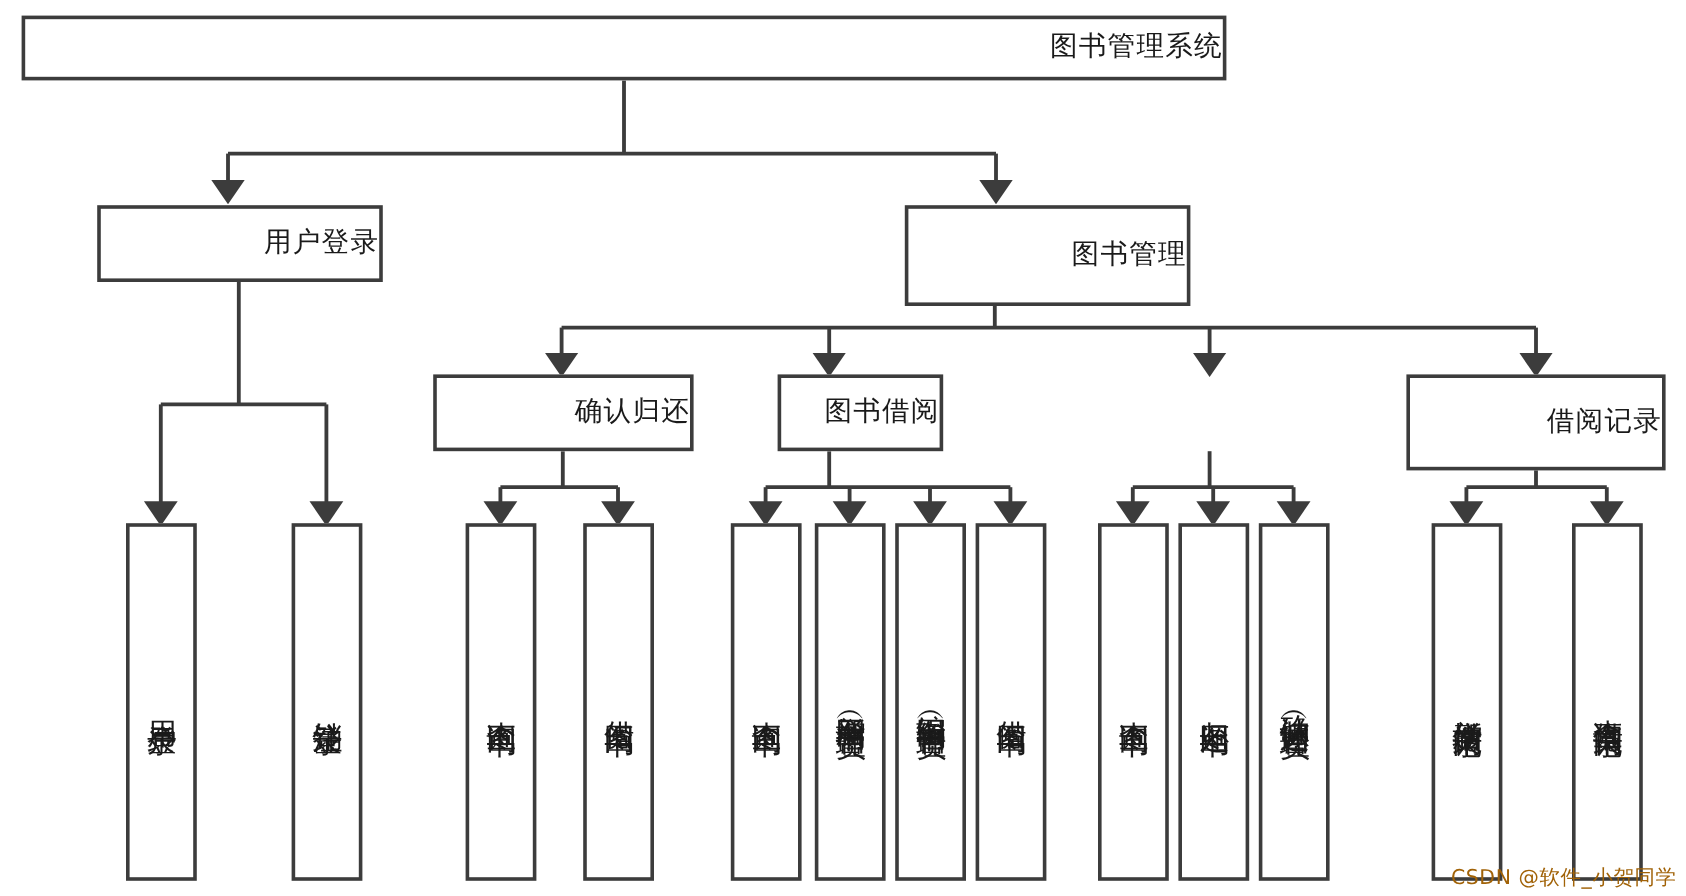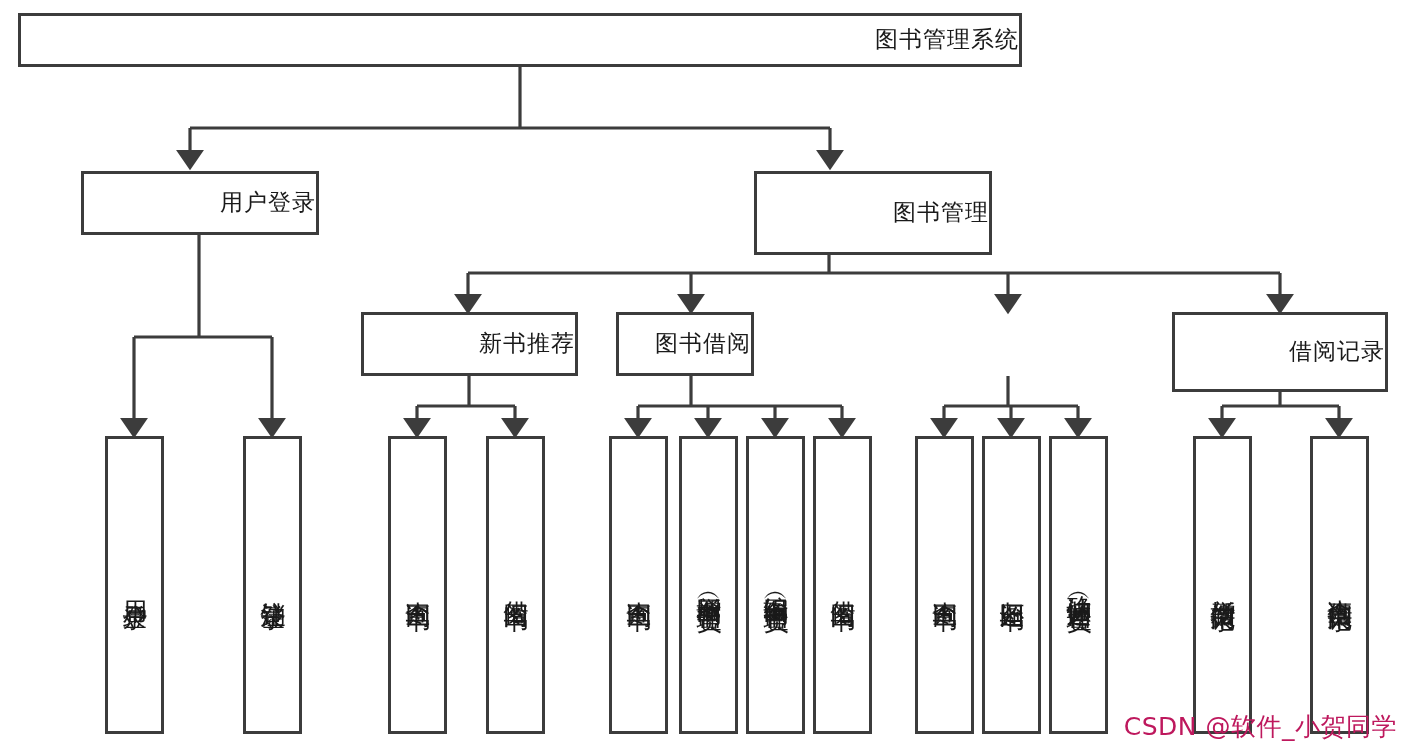--- a/index.html
+++ b/index.html
@@ -56,22 +56,22 @@
     writing-mode: vertical-rl;
     text-orientation: upright;
     letter-spacing: 2px;
     white-space: nowrap;
     max-height: 100%;
   }
   .watermark {
     position: absolute;
     right: 8px;
     bottom: 4px;
-    font-size: 25px;
-    color: #be185d;
+    font-size: 17px;
+    color: #a16207;
     white-space: nowrap;
     letter-spacing: 0.5px;
     pointer-events: none;
   }
 </style>
 </head>
 <body>
 
 <div id="diagram-root">
 
@@ -130,23 +130,23 @@
   </div>
 
   <div class="node-box" style="left:81px; top:171px; width:238px; height:64px;">
     <span class="node-label-h">用户登录</span>
   </div>
   <div class="node-box" style="left:711px; top:171px; width:238px; height:84px;margin-left:43px;">
     <span class="node-label-h">图书管理</span>
   </div>
 
   <div class="node-box" style="left:361px; top:312px; width:217px; height:64px;">
-    <span class="node-label-h">新书推荐</span>
+    <span class="node-label-h">确认归还</span>
   </div>
-  <div class="node-box" style="left:616px; top:312px; width:138px; height:64px;">
+  <div class="node-box" style="left:648px; top:312px; width:138px; height:64px;">
     <span class="node-label-h">图书借阅</span>
   </div>
   <div class="node-box" style="left:1172px; top:312px; width:216px; height:80px;">
     <span class="node-label-h">借阅记录</span>
   </div>
 
   <div class="node-box leaf" style="left:105px; top:436px; width:59px; height:298px;">
     <span class="node-label-v">用户登录</span>
   </div>
   <div class="node-box leaf" style="left:243px; top:436px; width:59px; height:298px;">

